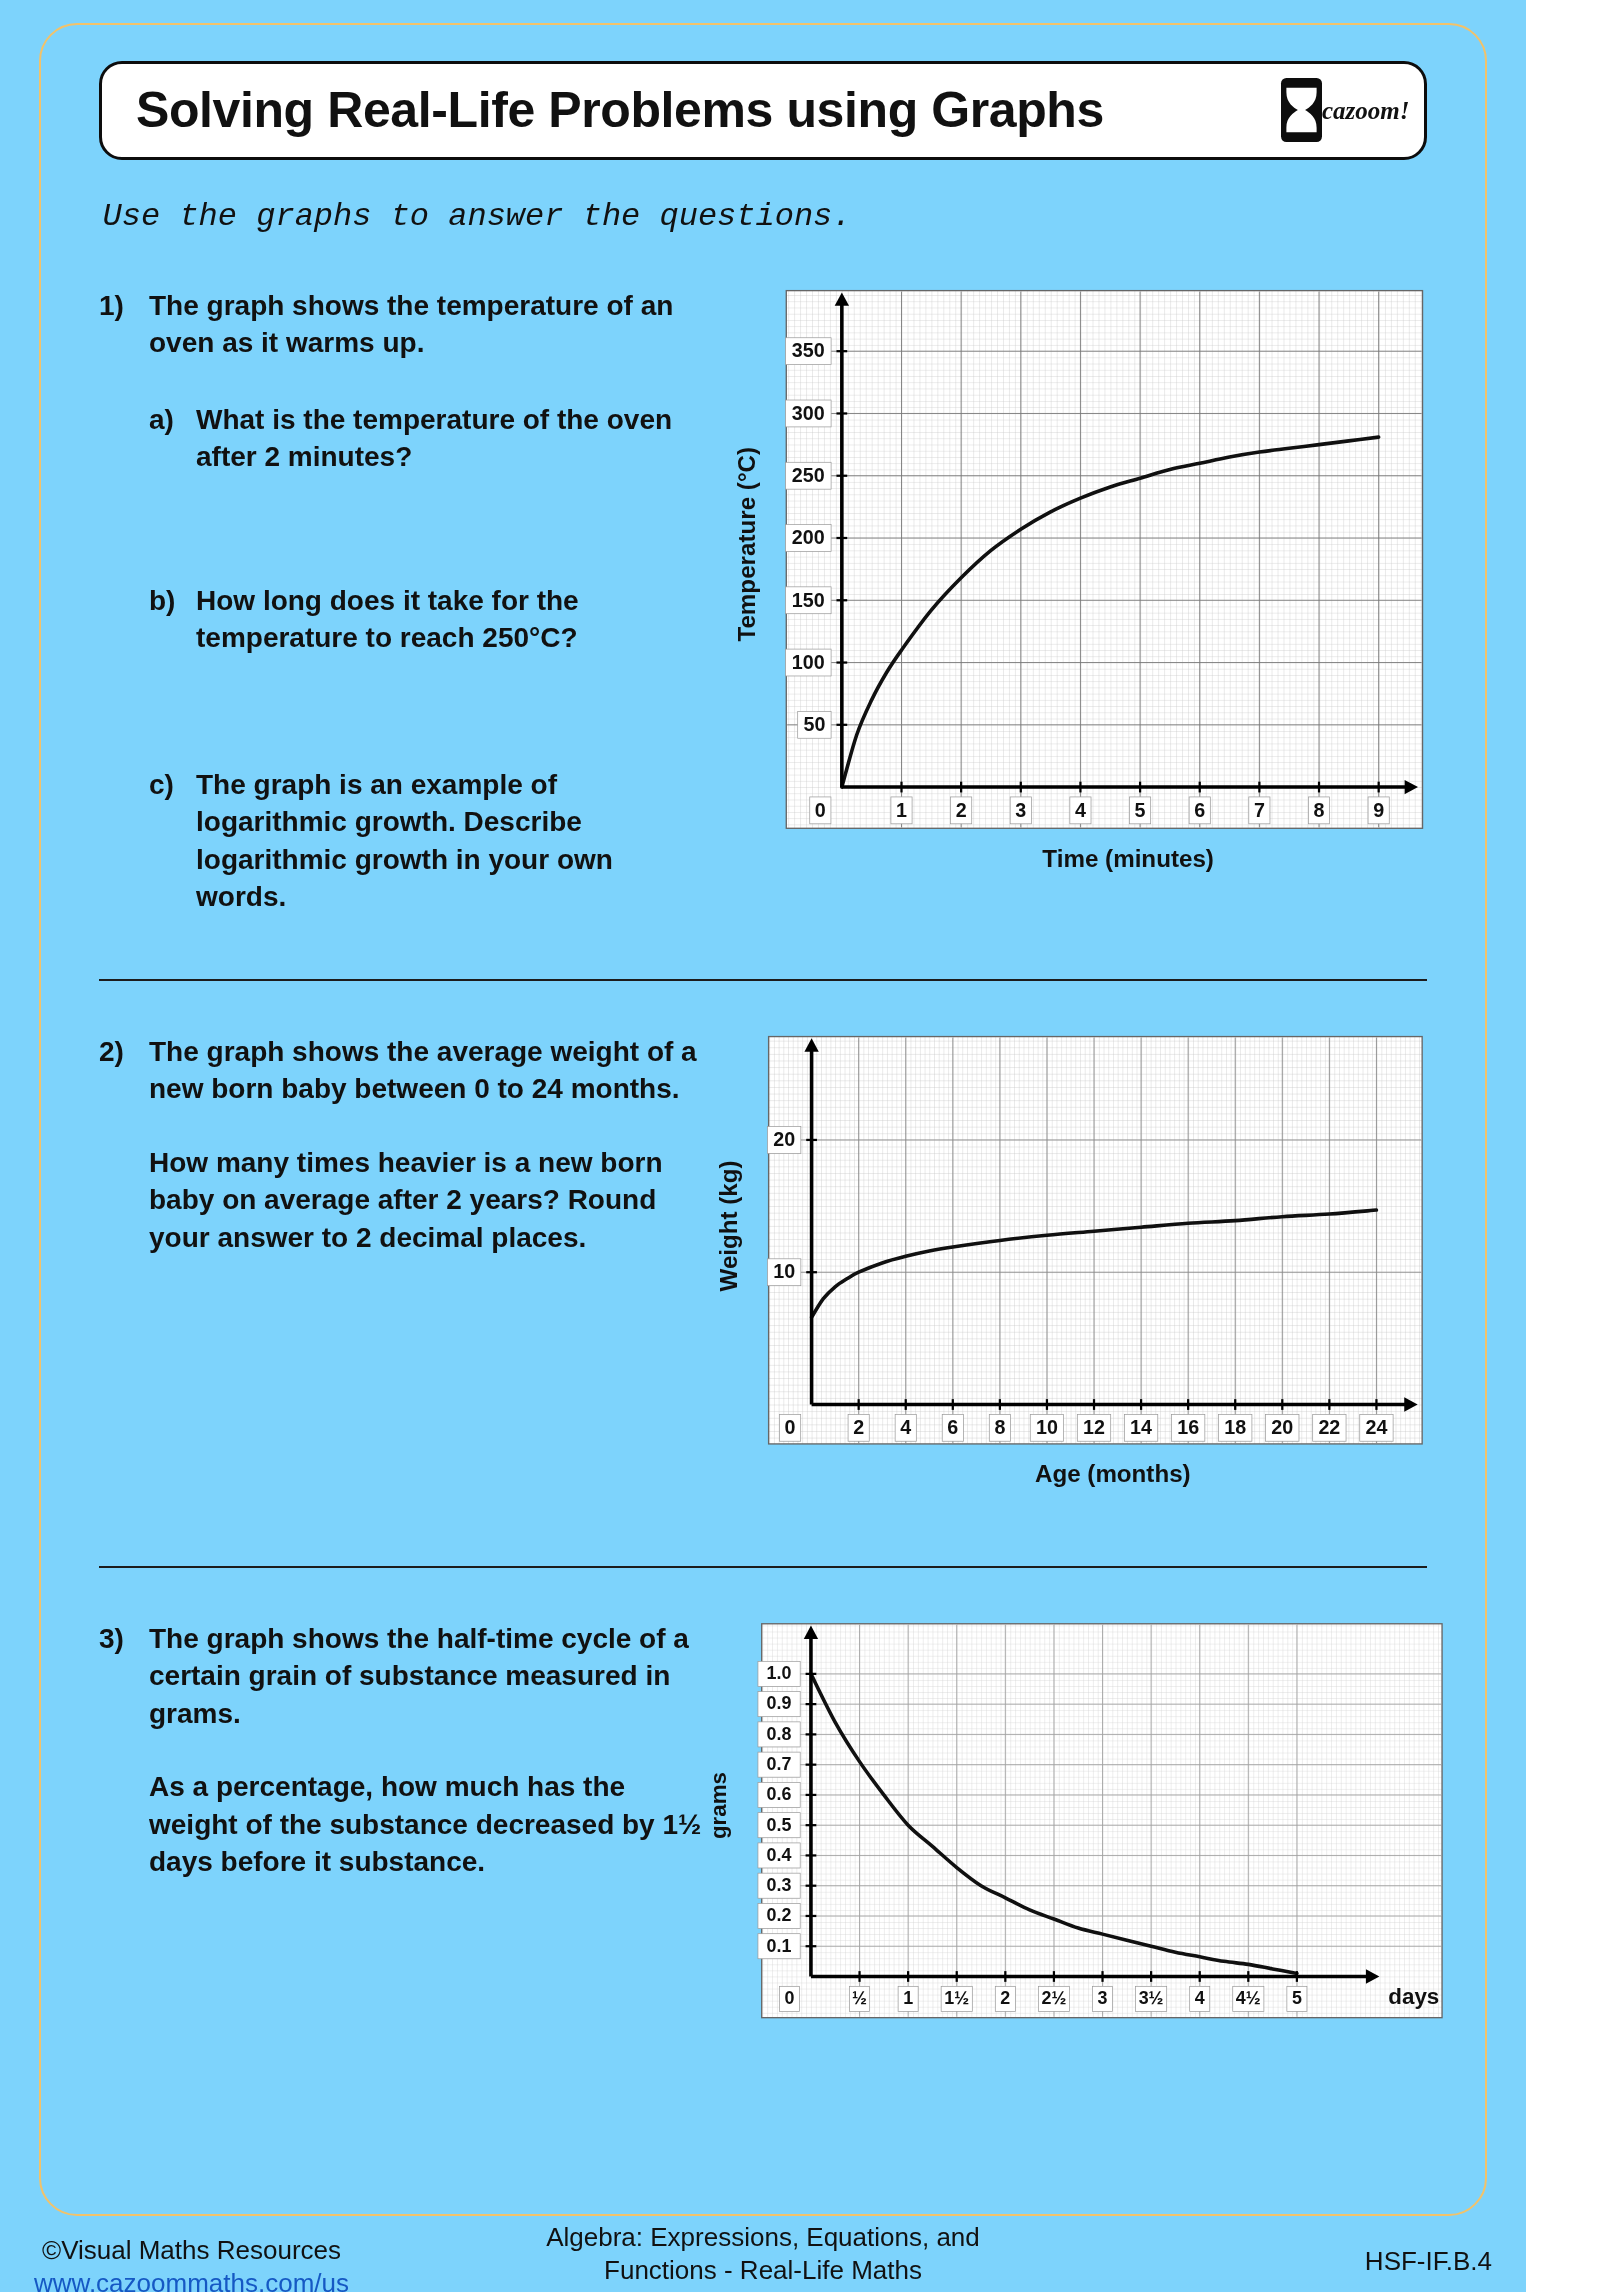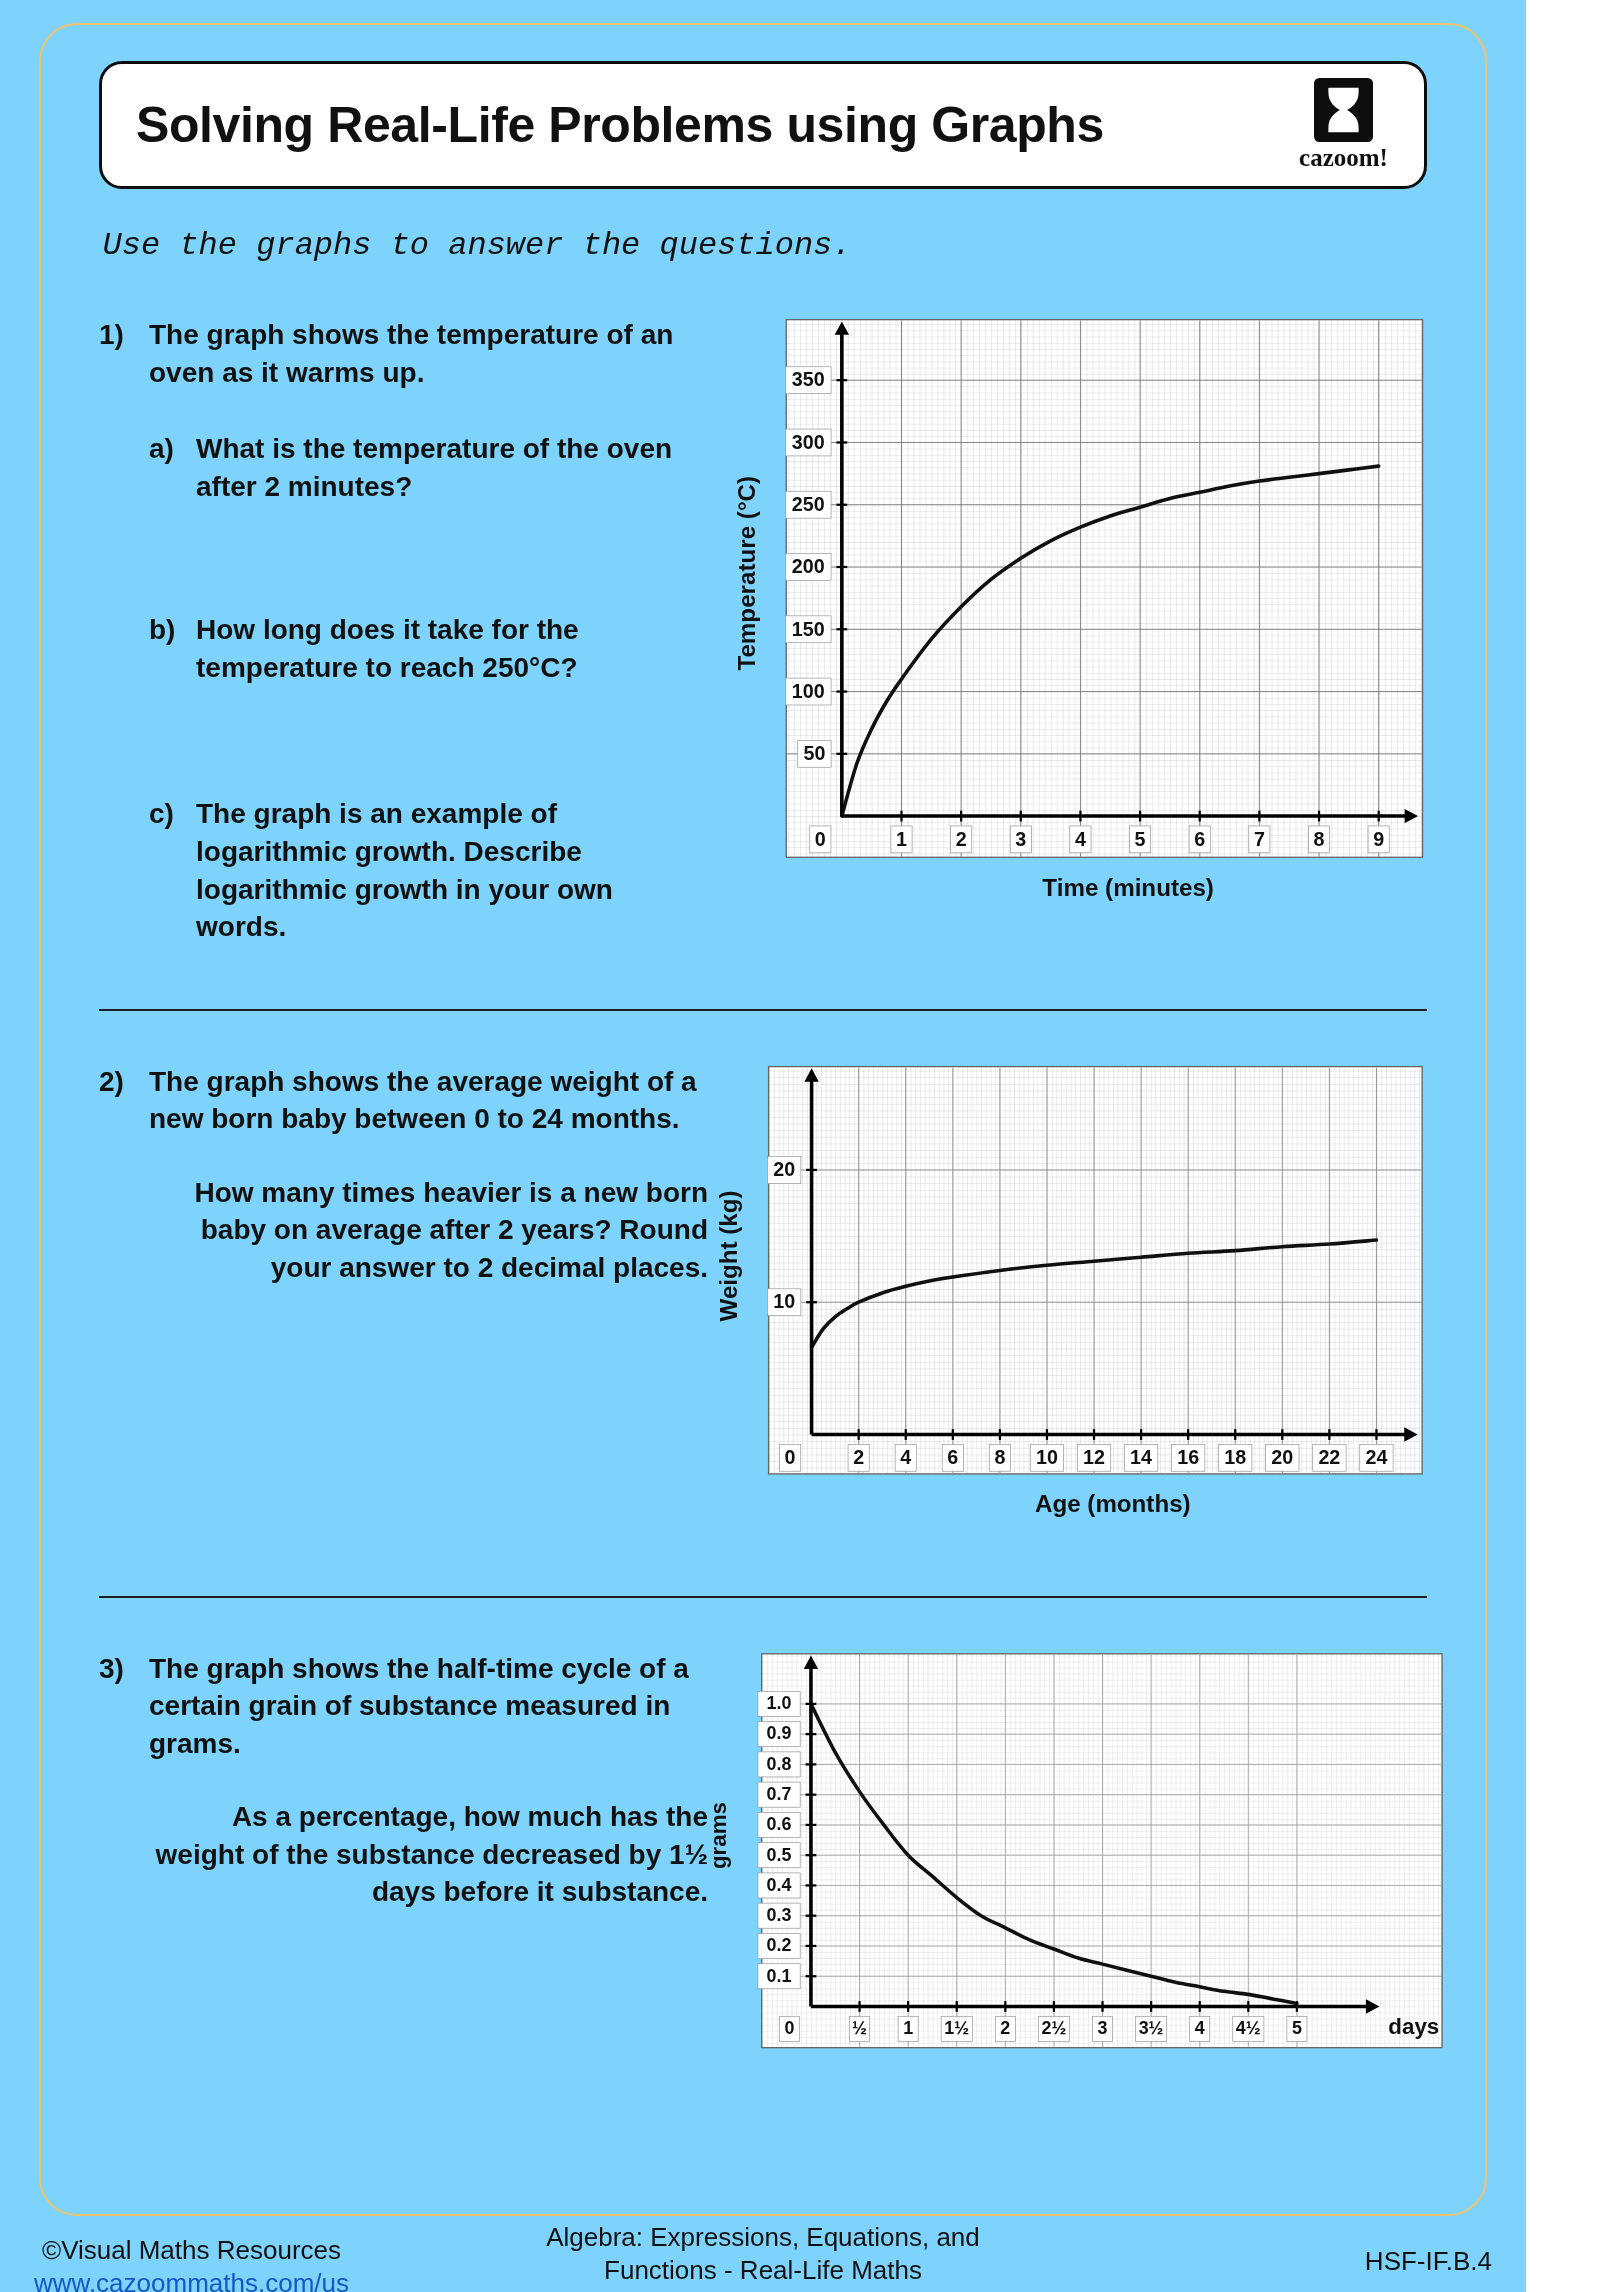--- a/index.html
+++ b/index.html
@@ -15,21 +15,21 @@
   .content { position:relative; padding:43px 99px 0 99px; }
 
   
   .titlebox {
     border:3.6px solid #0d0d0d; border-radius:23px;
     margin-top:18px; padding:14.3px 18px 14.3px 34px;
     display:flex; align-items:center; justify-content:space-between;
     background:#fff;
   }
   .title { margin:0; font-size:50px; font-weight:bold; letter-spacing:-0.4px; color:#111; }
-  .logo { display:flex; flex-direction:column; align-items:center; width:125px; flex:none; }
+  .logo { display:flex; flex-direction:row; align-items:center; width:125px; flex:none;font-style:italic; }
   .logo-mark {
     width:59px; height:64px; background:#0d0d0d; border-radius:5.4px;
     display:flex; align-items:center; justify-content:center;
   }
   .logo-text { font-family:"Liberation Serif", serif; font-weight:bold; font-size:25px; margin-top:1.8px; }
 
   .instruction {
     font-family:Liberation Mono, monospace; font-style:italic;
     font-size:32px; margin:38px 0 0 3.6px;
   }
@@ -39,21 +39,21 @@
   .qtext { width:609px; flex:none; font-size:28px; font-weight:bold; line-height:1.34; }
   .qrow { display:flex; }
   .qnum { width:50px; flex:none; }
   .qintro { flex:1; }
   .part { display:flex; margin-left:50px; }
   .plabel { width:47px; flex:none; }
   .ptext { flex:1; }
   .part-a { margin-top:39px; }
   .part-b { margin-top:106px; }
   .part-c { margin-top:109px; }
-  .para2 { margin:36px 0 0 50px;text-align:right; }
+  .para2 { margin:36px 0 0 50px; }
   .qchart { flex:1; display:flex; justify-content:flex-end; align-items:flex-start; }
 
   .divider { border:none; border-top:2.7px solid #1c1c1c; margin:63px 0 0 0; width:100%; }
 
   
   .footer { position:absolute; left:34px; right:34px; top:2221px; font-size:26px; }
   .f-left { position:absolute; left:0; top:13px; line-height:1.25;text-align:center; }
   .f-link { color:#1558c4; text-decoration:underline; cursor:pointer; }
   .f-center { position:absolute; left:50%; transform:translateX(-50%); top:0; text-align:center; line-height:1.25; }
   .f-right { position:absolute; right:0; top:25px; }

